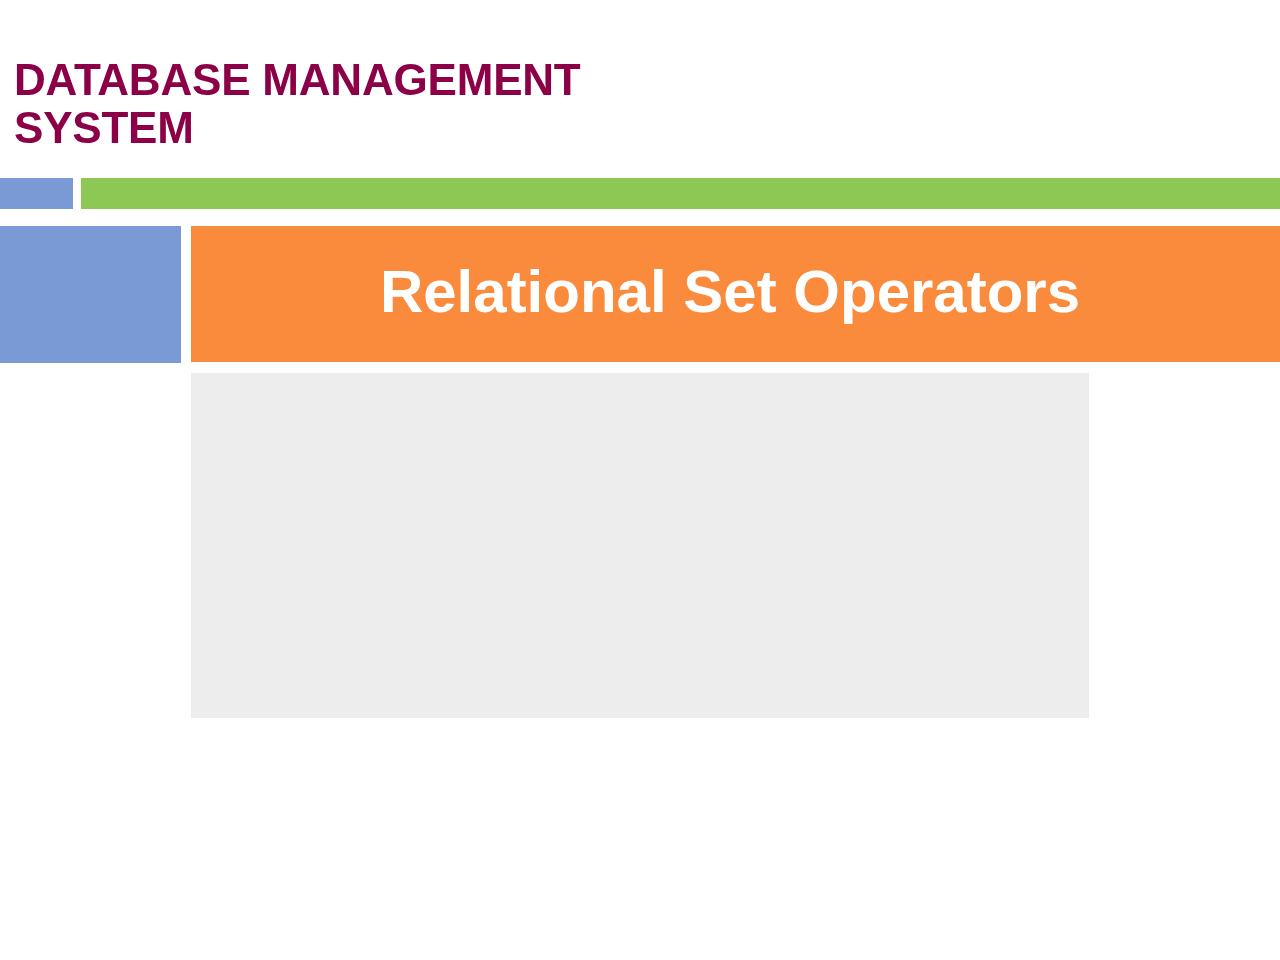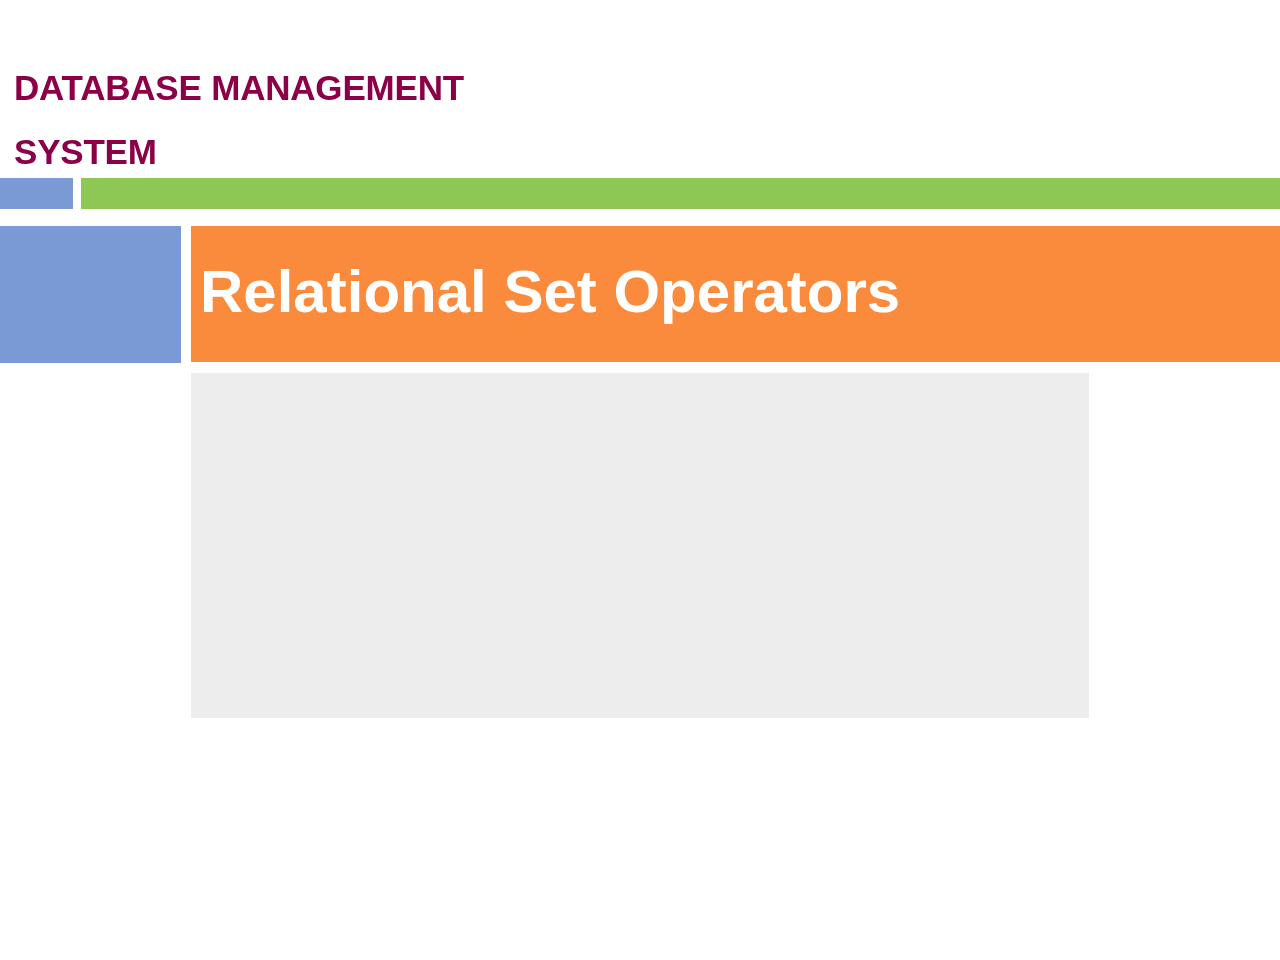--- a/index.html
+++ b/index.html
@@ -21,22 +21,22 @@
   }
 
   
   .deck-header {
     position: absolute;
     left: 14px;
     top: 56px;
     width: 900px;
     color: #8B0046;
     font-weight: bold;
-    font-size: 35px;
-    line-height: 64px;
+    font-size: 44px;
+    line-height: 48px;
     letter-spacing: -0.2px;
     white-space: pre-line;
   }
 
   
   .rule-band {
     position: absolute;
     left: 0;
     top: 178px;
     width: 1280px;
@@ -59,20 +59,21 @@
     background: #8DC855;
   }
 
   
   .title-band {
     position: absolute;
     left: 0;
     top: 226px;
     width: 1192px;
     height: 137px;
+    text-align: center;
   }
   .title-block-blue {
     position: absolute;
     left: 0;
     top: 0;
     width: 181px;
     height: 137px;
     background: #7A9AD6;
   }
   .title-bar-orange {

